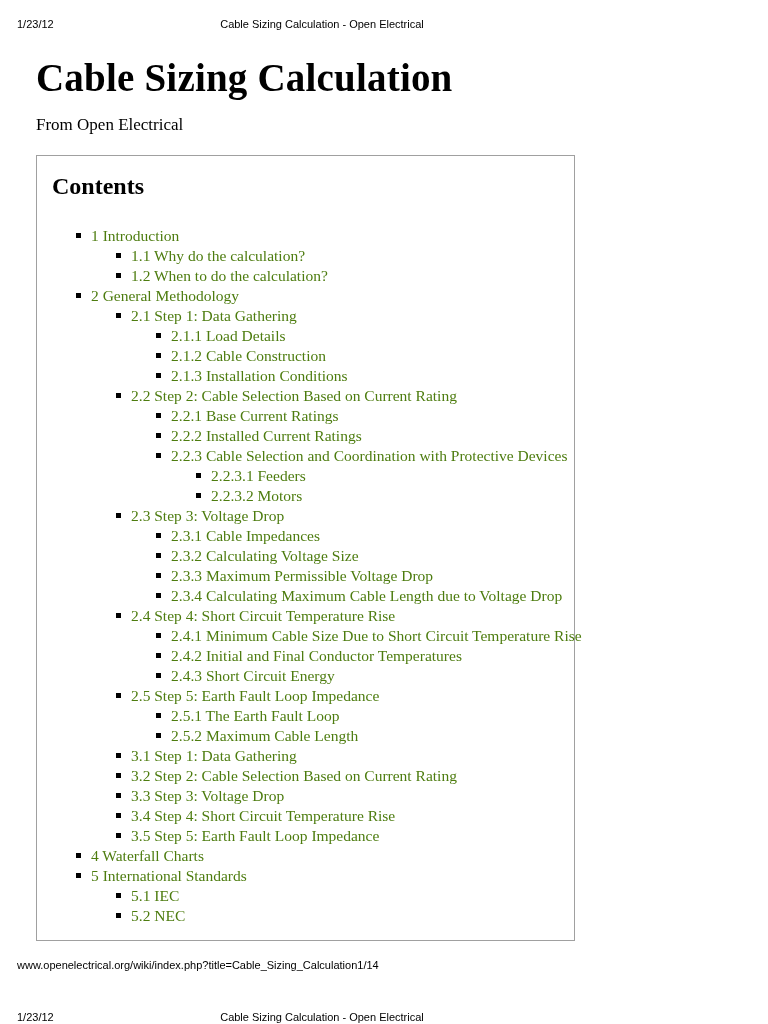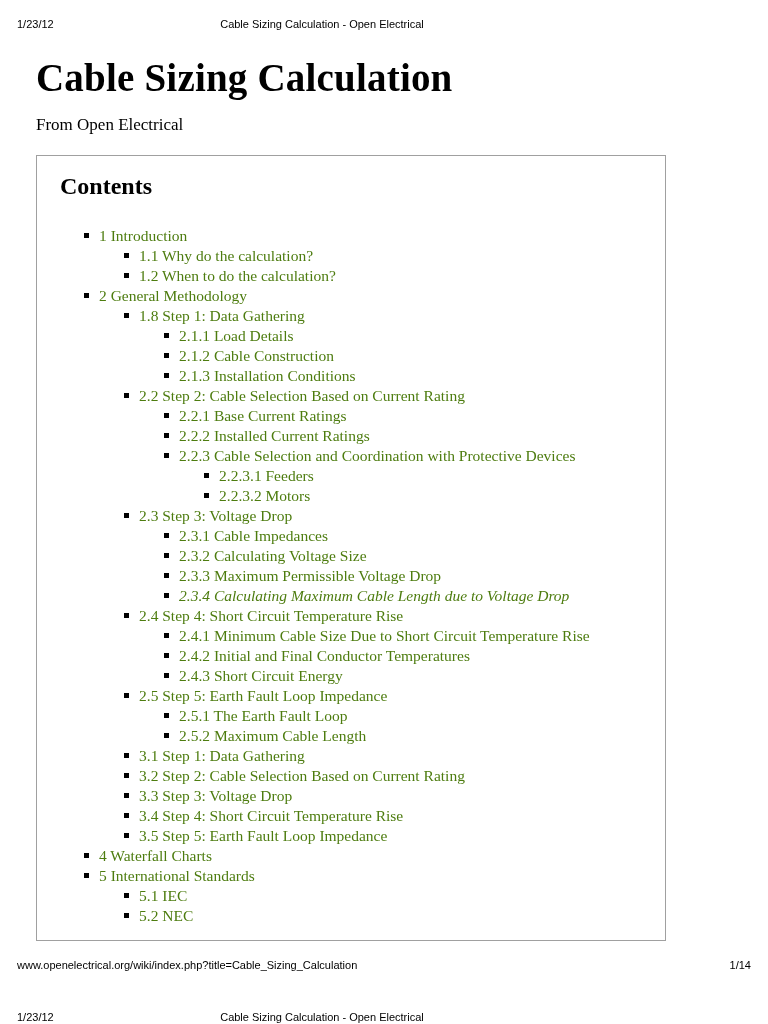--- a/index.html
+++ b/index.html
@@ -23,41 +23,41 @@
   .doc-title {
     position:absolute; top:55px; left:36px;
     font-size:39px; font-weight:700; letter-spacing:0.2px;
   }
   .doc-subtitle {
     position:absolute; top:115px; left:36px;
     font-size:17px; font-weight:400;
   }
 
   .toc-box {
-    position:absolute; top:155px; left:36px; width:630px;
+    position:absolute; top:155px; left:36px; width:539px;
     border:1px solid #a0a0a0; background:#ffffff;
-    padding:16px 8px 14px 23px;
+    padding:16px 8px 14px 15px;
   }
   .contents-heading {
     font-size:24px; font-weight:700; line-height:28px;
     margin:0 0 26px 0;
   }
   ul.toc { list-style:none; margin:0; padding:0; }
   ul.toc li {
     font-size:15.5px; line-height:20px; white-space:nowrap;
   }
   .bullet {
     display:inline-block; width:5px; height:5px;
     background:#000; margin-right:10px; vertical-align:3px;
   }
   .toc-label { color:#4d7c0f; text-decoration:none; cursor:pointer; }
 
   .print-footer {
     position:absolute; top:959px; left:0; width:768px;
-    display:flex; justify-content:space-between;
+    display:flex; 
     padding:0 17px;
   }
 </style>
 </head>
 <body>
 
 <div>
 
   <div class="print-header ph1 hf">
     <span class="hdr-date">1/23/12</span>
@@ -68,35 +68,35 @@
 
   <div class="doc-subtitle">From Open Electrical</div>
 
   <div class="toc-box">
     <h2 class="contents-heading">Contents</h2>
     <ul class="toc" id="toc">
         <li style="margin-left: 24px;"><span class="bullet"></span><a class="toc-label">1 Introduction</a></li>
         <li style="margin-left: 64px;"><span class="bullet"></span><a class="toc-label">1.1 Why do the calculation?</a></li>
         <li style="margin-left: 64px;"><span class="bullet"></span><a class="toc-label">1.2 When to do the calculation?</a></li>
         <li style="margin-left: 24px;"><span class="bullet"></span><a class="toc-label">2 General Methodology</a></li>
-        <li style="margin-left: 64px;"><span class="bullet"></span><a class="toc-label">1.8 Step 1: Data Gathering</a></li>
+        <li style="margin-left: 64px;"><span class="bullet"></span><a class="toc-label">2.1 Step 1: Data Gathering</a></li>
         <li style="margin-left: 104px;"><span class="bullet"></span><a class="toc-label">2.1.1 Load Details</a></li>
         <li style="margin-left: 104px;"><span class="bullet"></span><a class="toc-label">2.1.2 Cable Construction</a></li>
         <li style="margin-left: 104px;"><span class="bullet"></span><a class="toc-label">2.1.3 Installation Conditions</a></li>
         <li style="margin-left: 64px;"><span class="bullet"></span><a class="toc-label">2.2 Step 2: Cable Selection Based on Current Rating</a></li>
         <li style="margin-left: 104px;"><span class="bullet"></span><a class="toc-label">2.2.1 Base Current Ratings</a></li>
         <li style="margin-left: 104px;"><span class="bullet"></span><a class="toc-label">2.2.2 Installed Current Ratings</a></li>
         <li style="margin-left: 104px;"><span class="bullet"></span><a class="toc-label">2.2.3 Cable Selection and Coordination with Protective Devices</a></li>
         <li style="margin-left: 144px;"><span class="bullet"></span><a class="toc-label">2.2.3.1 Feeders</a></li>
         <li style="margin-left: 144px;"><span class="bullet"></span><a class="toc-label">2.2.3.2 Motors</a></li>
         <li style="margin-left: 64px;"><span class="bullet"></span><a class="toc-label">2.3 Step 3: Voltage Drop</a></li>
         <li style="margin-left: 104px;"><span class="bullet"></span><a class="toc-label">2.3.1 Cable Impedances</a></li>
         <li style="margin-left: 104px;"><span class="bullet"></span><a class="toc-label">2.3.2 Calculating Voltage Size</a></li>
         <li style="margin-left: 104px;"><span class="bullet"></span><a class="toc-label">2.3.3 Maximum Permissible Voltage Drop</a></li>
-        <li style="margin-left: 104px; font-style: italic;"><span class="bullet"></span><a class="toc-label">2.3.4 Calculating Maximum Cable Length due to Voltage Drop</a></li>
+        <li style="margin-left: 104px;"><span class="bullet"></span><a class="toc-label">2.3.4 Calculating Maximum Cable Length due to Voltage Drop</a></li>
         <li style="margin-left: 64px;"><span class="bullet"></span><a class="toc-label">2.4 Step 4: Short Circuit Temperature Rise</a></li>
         <li style="margin-left: 104px;"><span class="bullet"></span><a class="toc-label">2.4.1 Minimum Cable Size Due to Short Circuit Temperature Rise</a></li>
         <li style="margin-left: 104px;"><span class="bullet"></span><a class="toc-label">2.4.2 Initial and Final Conductor Temperatures</a></li>
         <li style="margin-left: 104px;"><span class="bullet"></span><a class="toc-label">2.4.3 Short Circuit Energy</a></li>
         <li style="margin-left: 64px;"><span class="bullet"></span><a class="toc-label">2.5 Step 5: Earth Fault Loop Impedance</a></li>
         <li style="margin-left: 104px;"><span class="bullet"></span><a class="toc-label">2.5.1 The Earth Fault Loop</a></li>
         <li style="margin-left: 104px;"><span class="bullet"></span><a class="toc-label">2.5.2 Maximum Cable Length</a></li>
         <li style="margin-left: 64px;"><span class="bullet"></span><a class="toc-label">3.1 Step 1: Data Gathering</a></li>
         <li style="margin-left: 64px;"><span class="bullet"></span><a class="toc-label">3.2 Step 2: Cable Selection Based on Current Rating</a></li>
         <li style="margin-left: 64px;"><span class="bullet"></span><a class="toc-label">3.3 Step 3: Voltage Drop</a></li>

